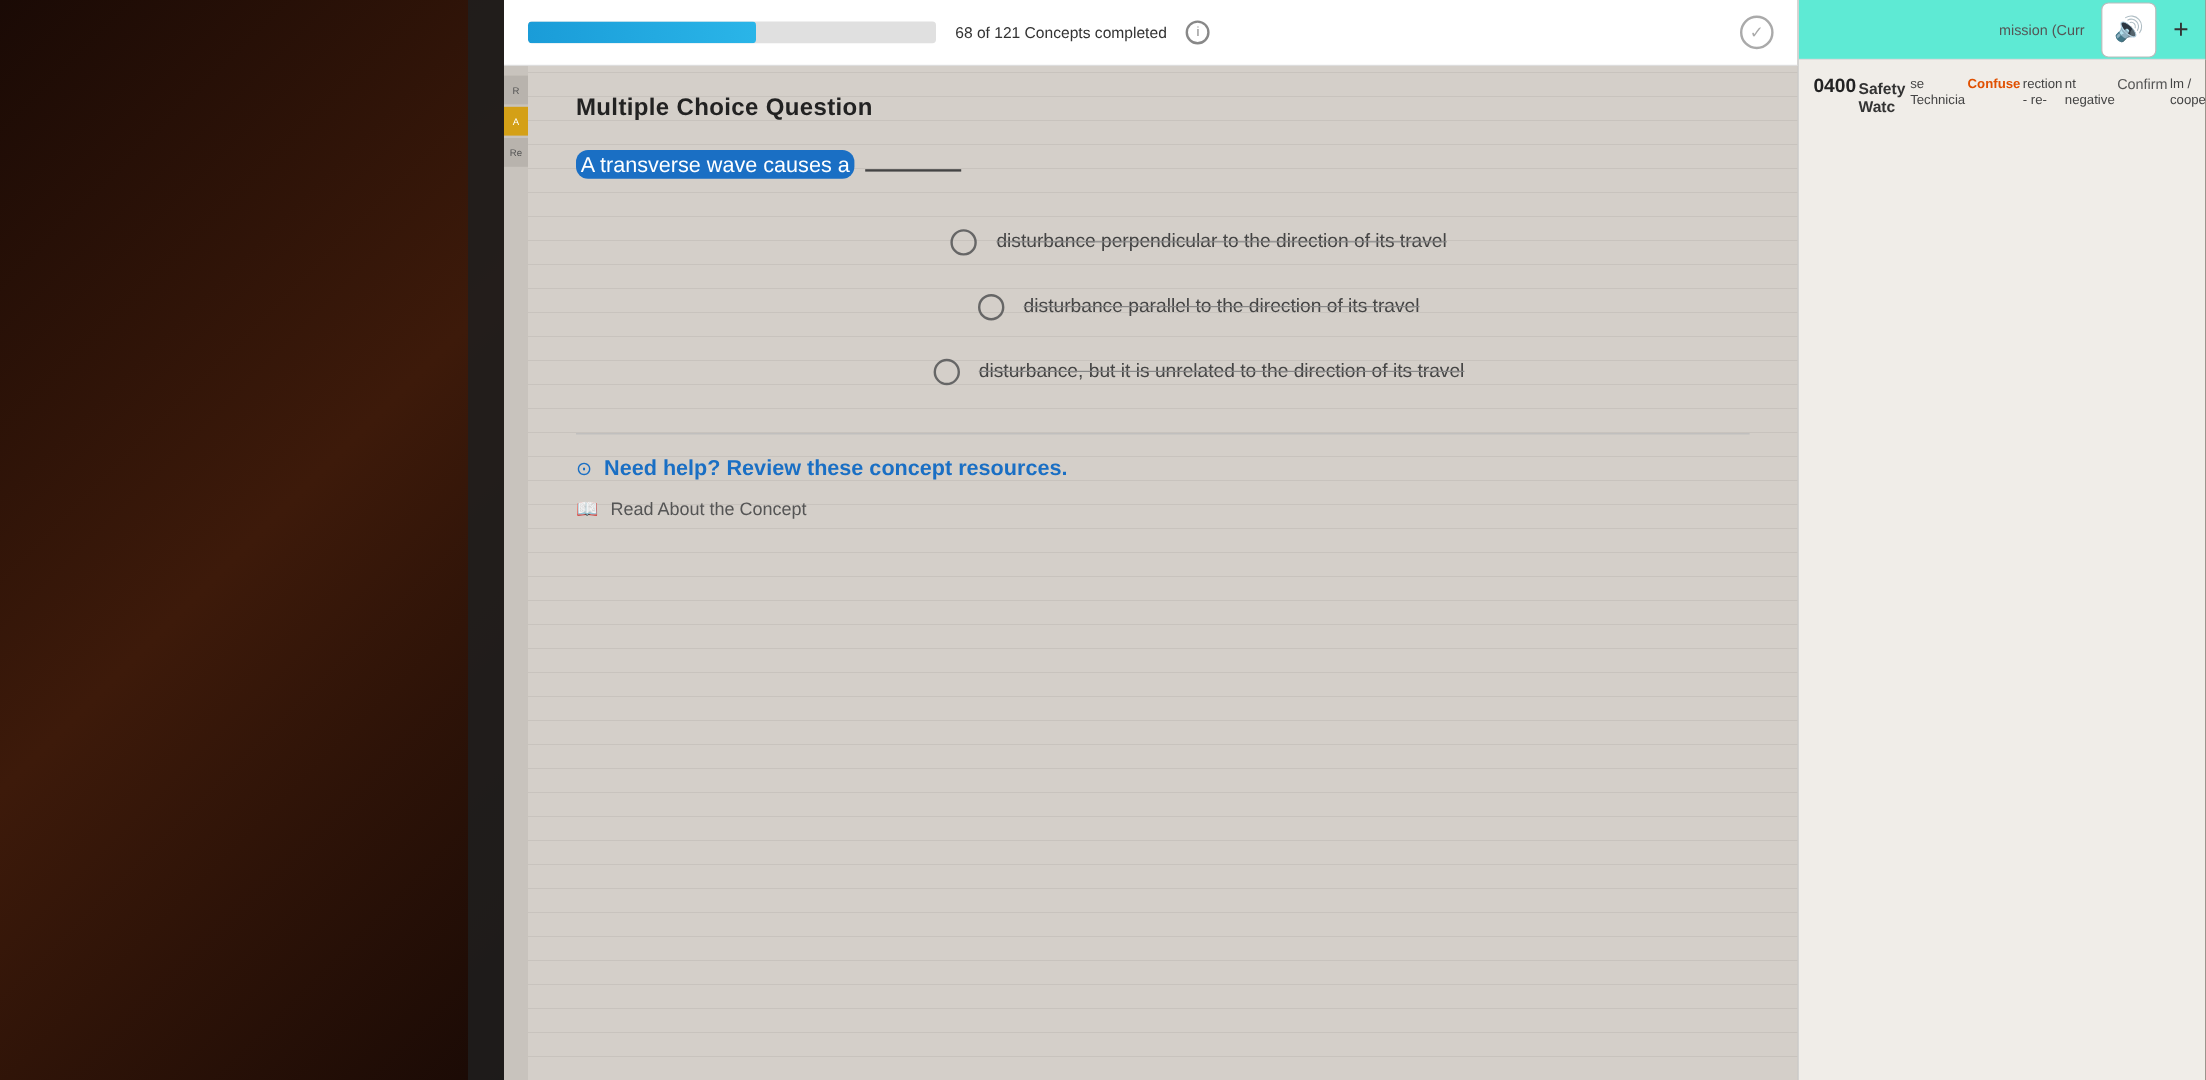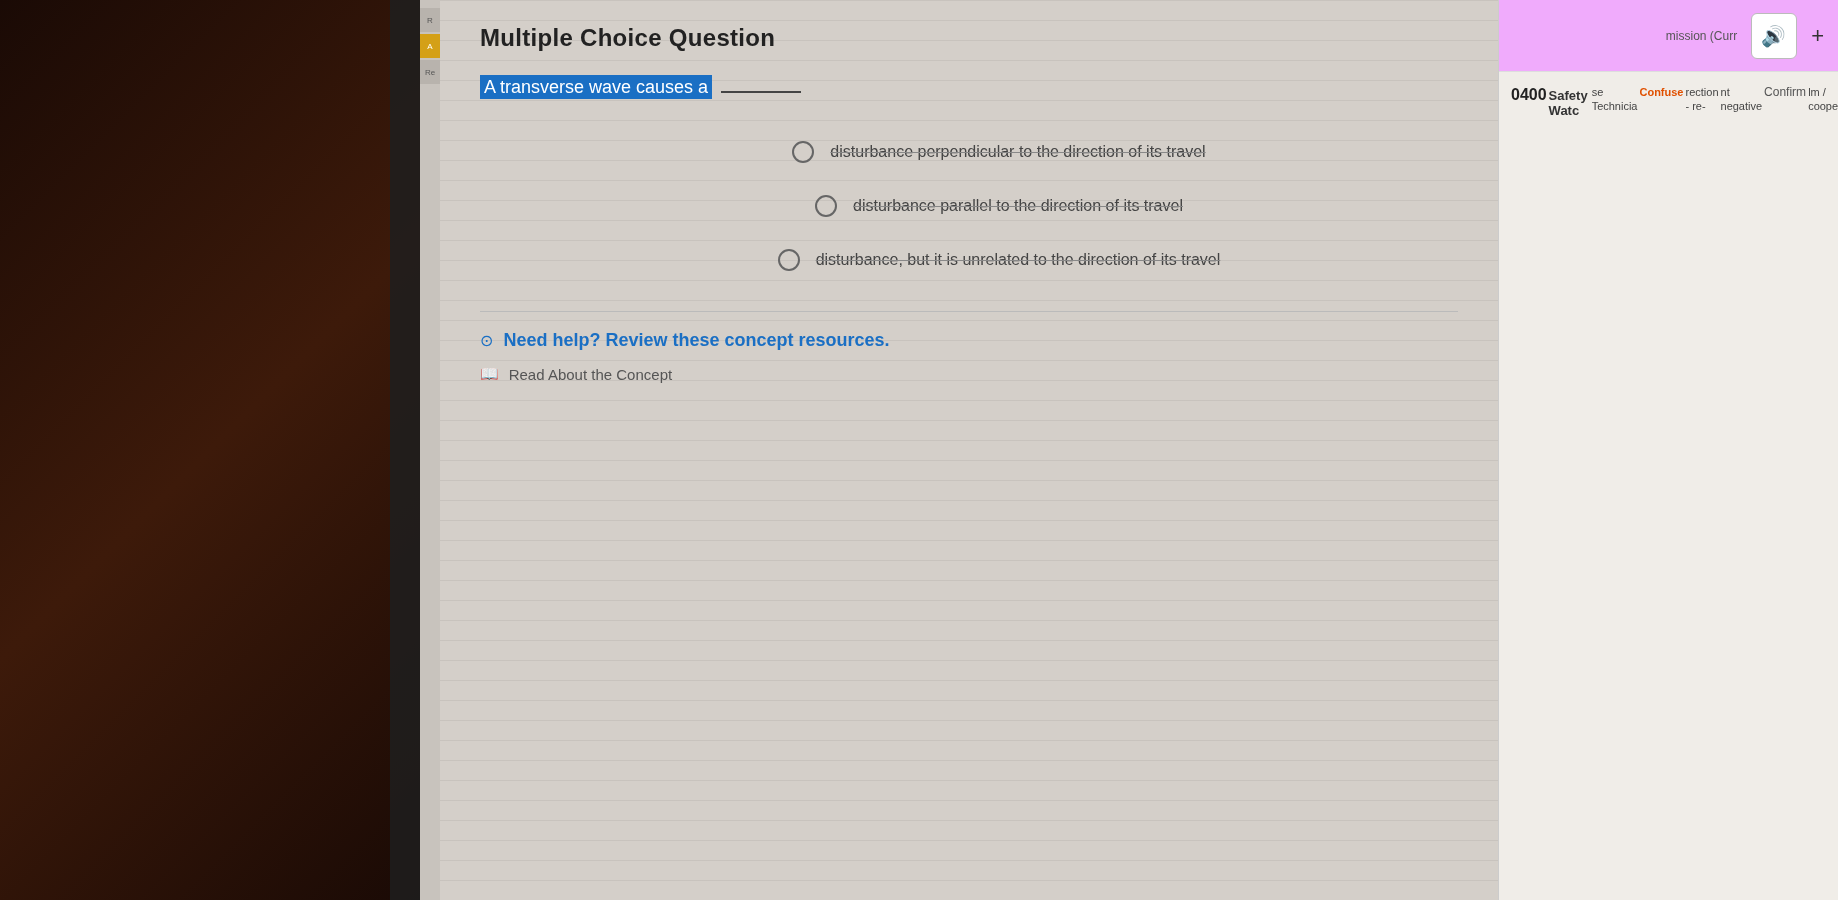--- a/index.html
+++ b/index.html
@@ -148,39 +148,39 @@
       background-image: repeating-linear-gradient(
         0deg,
         transparent,
         transparent 19px,
         rgba(0,0,0,0.06) 19px,
         rgba(0,0,0,0.06) 20px
       );
     }
 
     .question-title {
-      font-size: 24px;
+      font-size: 20px;
       font-weight: bold;
       color: #222;
       margin-bottom: 22px;
       letter-spacing: 0.3px;
     }
 
     .question-text {
       font-size: 18px;
       color: #222;
       margin-bottom: 40px;
       line-height: 1.5;
     }
 
     .question-text .highlight {
       background: #1a6fc4;
       color: white;
       padding: 2px 4px;
-      border-radius: 0;
+      border-radius: 10px;
     }
 
     .blank {
       display: inline-block;
       width: 80px;
       border-bottom: 2px solid #444;
       margin-left: 4px;
     }
 
     .options-container {
@@ -258,22 +258,22 @@
       height: 900px;
       background: #f0ede8;
       border-left: 1px solid #ccc;
       display: flex;
       flex-direction: column;
       flex-shrink: 0;
       overflow: hidden;
     }
 
     .right-top {
-      height: 72px;
-      background: #f0abfc;
+      height: 50px;
+      background: #5eead4;
       display: flex;
       align-items: center;
       justify-content: flex-end;
       padding: 0 14px;
       border-bottom: 1px solid #ddd;
       gap: 14px;
     }
 
     .right-top-label {
       font-size: 12px;
@@ -351,20 +351,29 @@
   </style>
 </head>
 <body>
 
 <div class="left-dark">
   <div class="sidebar"></div>
 </div>
 
 <div class="main-content">
 
+  <div class="top-bar">
+    <div class="progress-bar-container">
+      <div class="progress-bar-fill"></div>
+    </div>
+    <span class="progress-text">68 of 121 Concepts completed</span>
+    <div class="info-icon">i</div>
+    <div class="spacer"></div>
+    <div class="checkmark-circle">✓</div>
+  </div>
 
   <div class="content-body">
 
     <div class="left-tabs">
       <div class="tab-item">R</div>
       <div class="tab-item" style="background:#d4a017;color:#fff;">A</div>
       <div class="tab-item">Re</div>
     </div>
 
     <div class="question-area">

